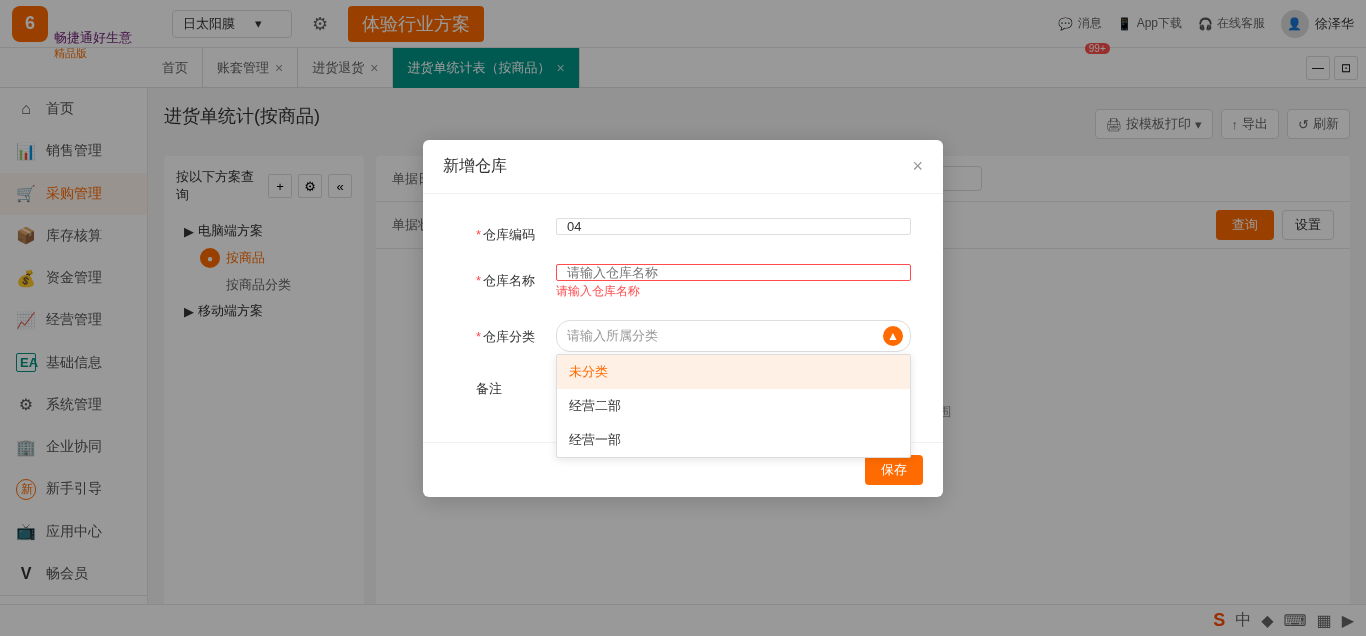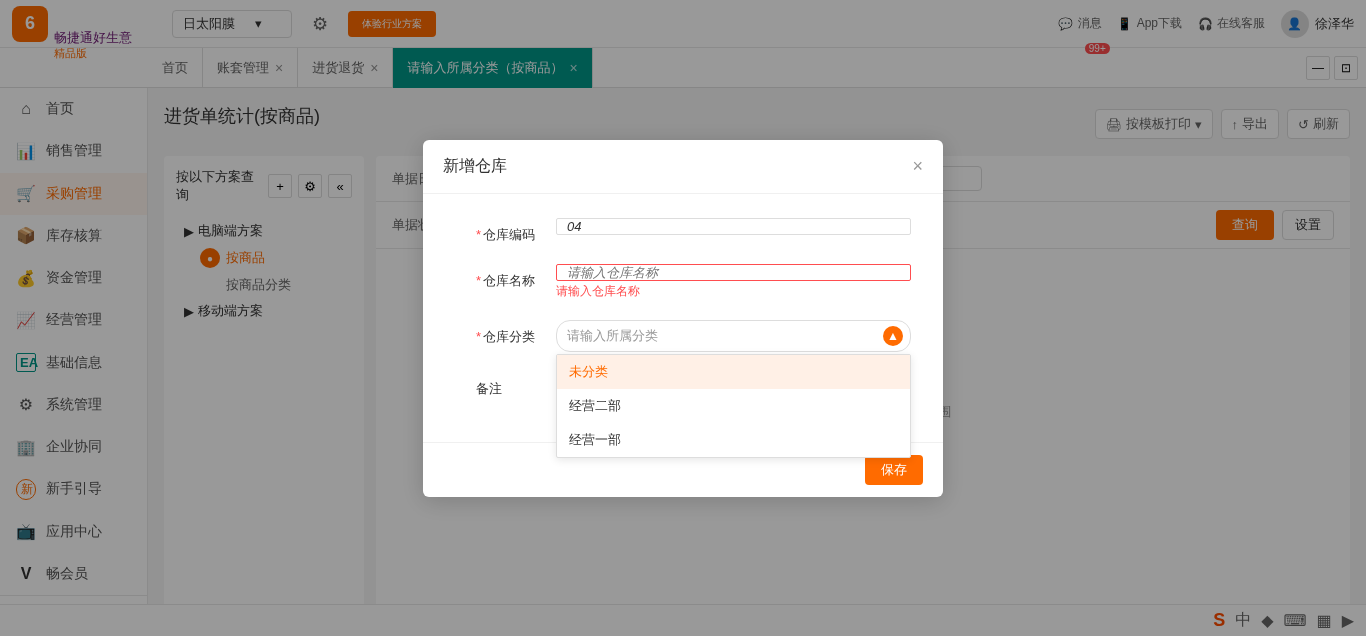--- a/index.html
+++ b/index.html
@@ -36,21 +36,21 @@
       padding: 4px 10px; font-size: 13px; color: #333; cursor: pointer;
       min-width: 120px;
     }
     .gear-btn {
       width: 32px; height: 32px; border: none; background: none;
       display: flex; align-items: center; justify-content: center;
       cursor: pointer; font-size: 18px; color: #666;
     }
     .trial-btn {
       background: #ff6b00; color: #fff; border: none;
-      padding: 6px 14px; border-radius: 4px; font-size: 10px; cursor: pointer;
+      padding: 6px 14px; border-radius: 4px; font-size: 18px; cursor: pointer;
     }
     .header-right {
       margin-left: auto;
       display: flex; align-items: center; gap: 16px;
     }
     .header-icon-item {
       display: flex; align-items: center; gap: 4px;
       font-size: 12px; color: #666; cursor: pointer; position: relative;
     }
     .badge {
@@ -134,21 +134,21 @@
       display: flex; align-items: center; justify-content: space-between;
     }
     .modal-title { font-size: 16px; color: #333; font-weight: 500; }
     .modal-close { background: none; border: none; font-size: 18px; color: #999; cursor: pointer; }
     .modal-body { padding: 24px 32px; margin-left: 21px; }
     .form-row { display: flex; align-items: flex-start; margin-bottom: 20px; }
     .form-label { width: 80px; font-size: 13px; color: #333; padding-top: 8px; flex-shrink: 0; }
     .form-label.required::before { content: '*'; color: #ff4d4f; margin-right: 2px; }
     .form-control {
       flex: 1; height: 32px; border: 1px solid #ddd; border-radius: 2px;
-      padding: 0 10px; font-size: 13px; color: #333; outline: none; font-style: italic;
+      padding: 0 10px; font-size: 13px; color: #333; outline: none;
     }
     .form-control.error { border-color: #ff4d4f; }
     .error-msg { color: #ff4d4f; font-size: 12px; margin-top: 2px; }
     .form-field-wrap { flex: 1; display: flex; flex-direction: column; }
 
     .dropdown-wrap { flex: 1; position: relative; }
     .dropdown-input {
       height: 32px; border: 1px solid #ddd; border-radius: 14px;
       padding: 0 32px 0 10px; font-size: 13px; color: #999; 
       display: flex; align-items: center; cursor: pointer;
@@ -231,21 +231,21 @@
   </div>
   <div class="tab-item">
     <span>账套管理</span>
     <span class="tab-close">×</span>
   </div>
   <div class="tab-item">
     <span>进货退货</span>
     <span class="tab-close">×</span>
   </div>
   <div class="tab-item active">
-    <span>请输入所属分类（按商品）</span>
+    <span>进货单统计表（按商品）</span>
     <span class="tab-close">×</span>
   </div>
   <div class="tab-controls">
     <button class="tab-ctrl-btn">—</button>
     <button class="tab-ctrl-btn">⊡</button>
   </div>
 </div>
 
 <div class="main-layout">
 

